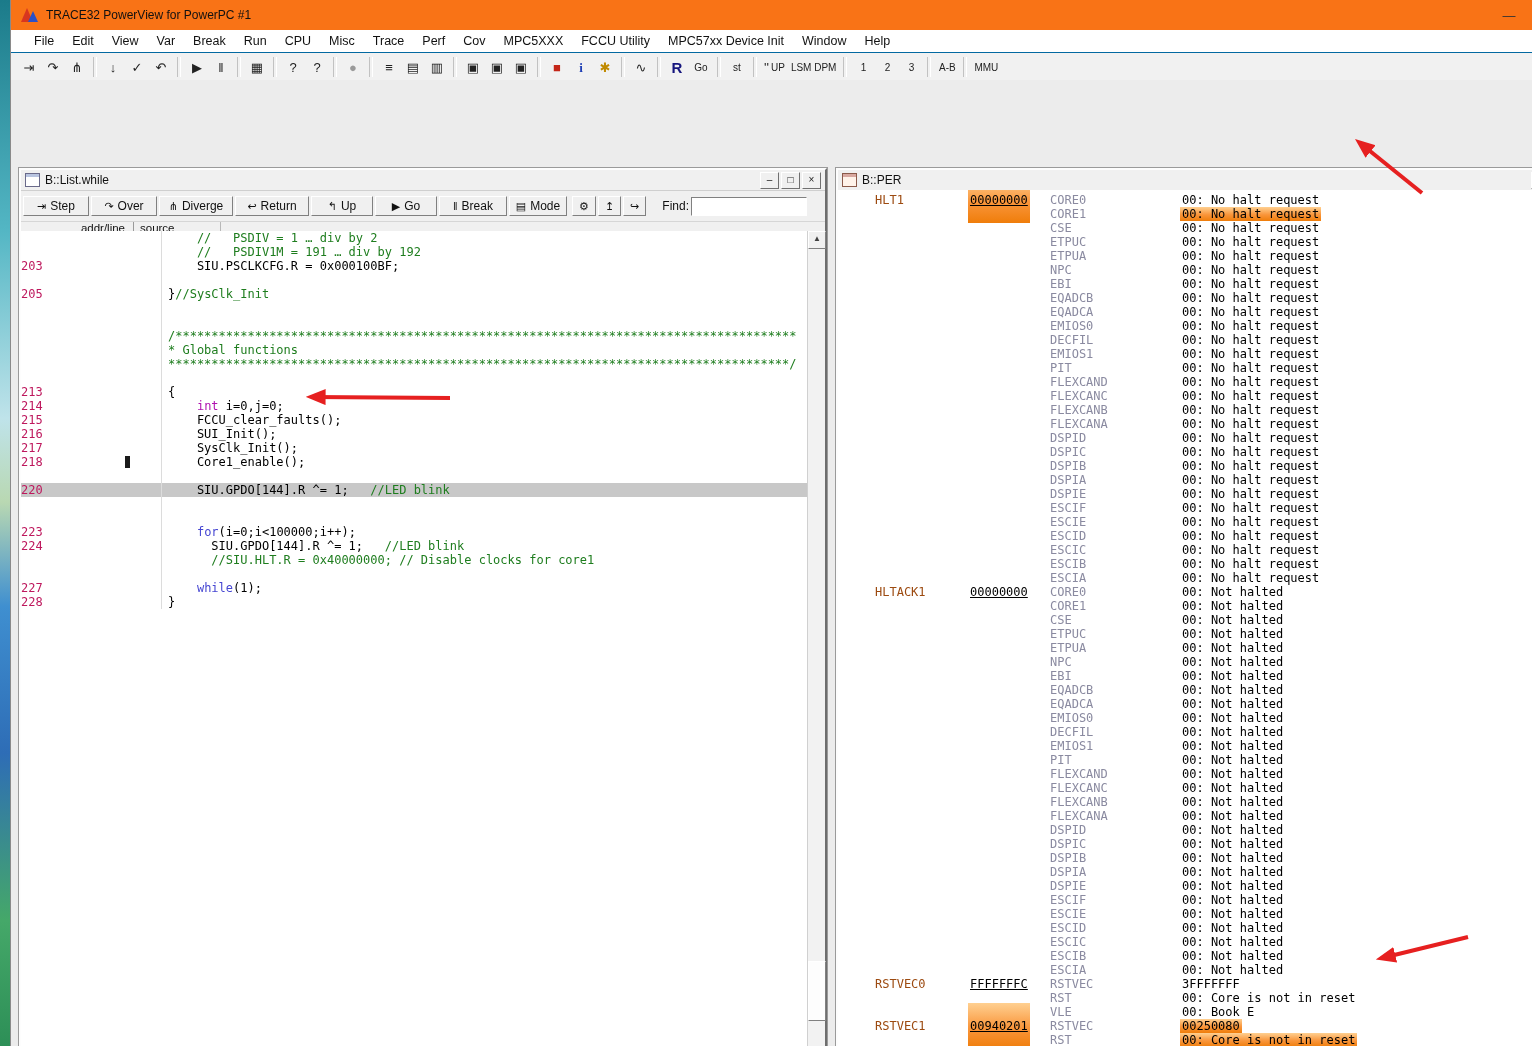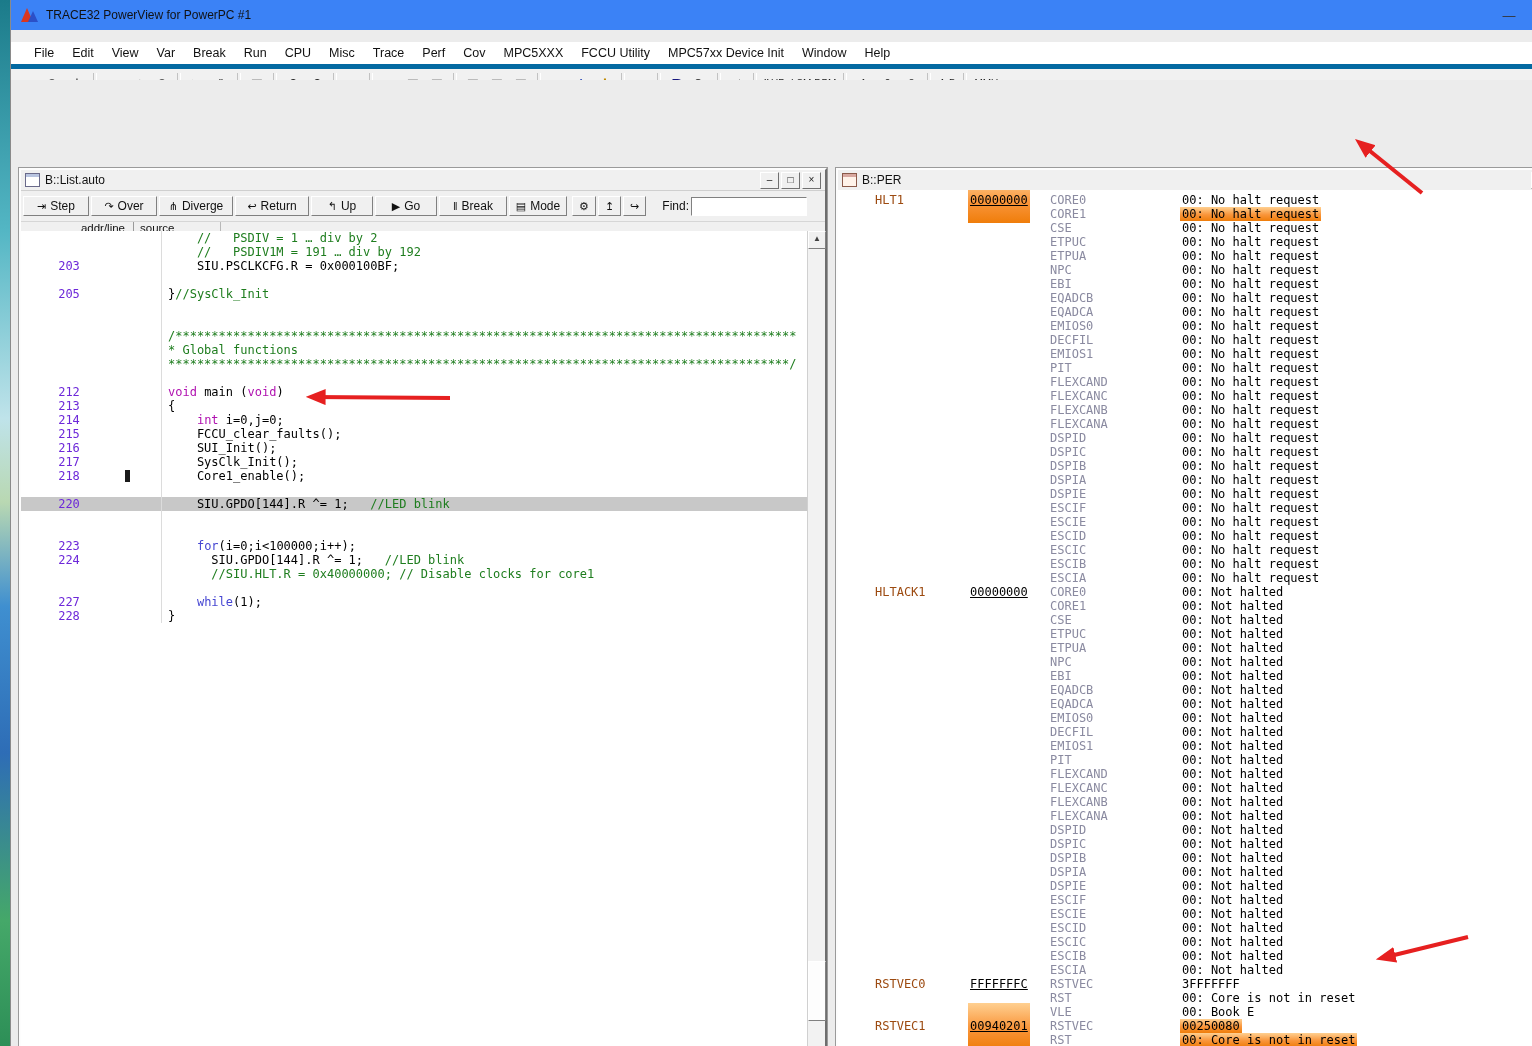--- a/index.html
+++ b/index.html
@@ -3,27 +3,27 @@
 <meta charset="utf-8">
 <style>
   html,body{margin:0;padding:0;}
   body{
     width:1532px;height:1046px;position:relative;overflow:hidden;
     font-family:"Liberation Sans",sans-serif;
     background:linear-gradient(180deg,#1b7b8a 0%,#53b6c4 22%,#bfe3ea 40%,#b9d8b2 48%,#3f8fd0 58%,#2e6db6 72%,#45a869 88%,#2d8f57 100%);
   }
   .app{position:absolute;left:10px;top:0;width:1522px;height:1046px;background:#ececec;border-left:1px solid #8a8a8a;}
   
-  .titlebar{height:30px;background:#3b82f6;display:flex;align-items:center;padding:0 10px;gap:8px;}
+  .titlebar{height:30px;background:#f97316;display:flex;align-items:center;padding:0 10px;gap:8px;}
   .apptitle{font-size:12px;color:#111;}
   .minbtn{margin-left:auto;font-size:13px;color:#333;width:28px;text-align:center;cursor:default;}
   .logo{position:relative;width:17px;height:14px;display:inline-block;}
   .lg1{position:absolute;left:0;bottom:0;width:0;height:0;border-left:6px solid transparent;border-right:6px solid transparent;border-bottom:14px solid #d8361f;}
   .lg2{position:absolute;left:7px;bottom:0;width:0;height:0;border-left:5px solid transparent;border-right:5px solid transparent;border-bottom:11px solid #2b50c8;}
-  .menubar{height:22px;background:#ffffff;display:flex;align-items:center;padding:0 14px;gap:0;border-bottom:5px solid #0369a1;margin-top:12px;}
+  .menubar{height:22px;background:#ffffff;display:flex;align-items:center;padding:0 14px;gap:0;border-bottom:1px solid #0369a1;}
   .menu-item{font-size:12.5px;color:#111;padding:2px 9px;cursor:default;}
   .toolbar{height:28px;background:#f1f1f1;display:flex;align-items:center;padding:0 6px;border-bottom:1px solid #d6d6d6;}
   .tb-btn{height:24px;min-width:24px;border:none;background:transparent;display:inline-flex;align-items:center;justify-content:center;gap:2px;padding:0 3px;font-family:"Liberation Sans",sans-serif;}
   .tb-glyph{font-size:13px;color:#222;line-height:1;}
   .tb-label{font-size:10px;color:#222;}
   .c-red{color:#c42618;}
   .c-blue{color:#1f3fb5;font-weight:bold;font-family:"Liberation Serif",serif;}
   .c-gold{color:#c08a00;}
   .c-gray{color:#9a9a9a;}
   .c-reg{color:#15157d;font-weight:bold;font-size:15px;}
@@ -45,21 +45,21 @@
   .lbtn-small{min-width:23px;}
   .findlbl{font-size:12px;color:#111;margin-left:14px;}
   .find-input{width:108px;height:17px;border:1px solid;border-color:#808080 #ffffff #ffffff #808080;background:#ffffff;font-size:12px;padding:0 3px;}
   .lheader{height:15px;background:#f0f0f0;border-bottom:4px solid #14b8a6;display:flex;font-size:11.5px;color:#111;}
   .lheader .h1{width:104px;text-align:right;padding-right:8px;border-right:1px solid #9a9a9a;}
   .lheader .h2{width:80px;padding-left:6px;border-right:1px solid #b8b8b8;}
   .srcarea{position:absolute;left:0;top:61px;right:17px;bottom:0;background:#ffffff;overflow:hidden;
     font-family:"DejaVu Sans Mono",monospace;font-size:12px;}
   .srcline{height:14px;line-height:14px;display:flex;white-space:pre;gap:36px;}
   .srcline.cur{background:#c8c8c8;}
-  .lnum{flex:0 0 auto;width:96px;text-align:center;padding-right:8px;color:#6d28d9;position:relative;}
+  .lnum{flex:0 0 auto;width:96px;text-align:left;padding-right:8px;color:#be185d;position:relative;}
   .caret{position:absolute;right:-5px;top:1px;width:5px;height:12px;background:#1a1a1a;}
   .codeseg{border-left:1px solid #dcdcdc;padding-left:6px;flex:1;}
   .txt{color:#000000;}
   .com{color:#1e7d1e;}
   .kwt{color:#b012b0;}
   .kwc{color:#4646d2;}
   
   .vscroll{position:absolute;top:61px;right:0;bottom:0;width:17px;background:#f2f2f2;border-left:1px solid #d0d0d0;}
   .sbtn{position:absolute;left:0;width:16px;height:16px;background:#f0f0f0;border:1px solid;border-color:#ffffff #808080 #808080 #ffffff;font-size:8px;color:#404040;text-align:center;line-height:14px;}
   .sbtn.up{top:0;}
@@ -222,21 +222,21 @@
       <button class="tb-btn">
         <span class="tb-label">MMU</span>
       </button>
     </div>
 
   <div class="mdi">
 
     <div class="t32win listwin">
       <div class="ctitle">
         <span class="wicon"></span>
-        <span class="ctitle-text">B::List.auto</span>
+        <span class="ctitle-text">B::List.while</span>
         <span class="cbtns">
           <span class="cbtn">–</span>
           <span class="cbtn">□</span>
           <span class="cbtn">×</span>
         </span>
       </div>
       <div class="lbar">
         <span id="listbtns" style="display:inline-flex;gap:2px;">
             <button class="lbtn" style="width: 66px;">
               <span class="bg">⇥</span>
@@ -294,21 +294,20 @@
           <div class="srcline"><span class="lnum"></span><span class="codeseg"><span class="com">    //   PSDIV1M = 191 … div by 192</span></span></div>
           <div class="srcline"><span class="lnum">203</span><span class="codeseg"><span class="txt">    SIU.PSCLKCFG.R = 0x000100BF;</span></span></div>
           <div class="srcline"><span class="lnum"></span><span class="codeseg"></span></div>
           <div class="srcline"><span class="lnum">205</span><span class="codeseg"><span class="txt">}</span><span class="com">//SysClk_Init</span></span></div>
           <div class="srcline"><span class="lnum"></span><span class="codeseg"></span></div>
           <div class="srcline"><span class="lnum"></span><span class="codeseg"></span></div>
           <div class="srcline"><span class="lnum"></span><span class="codeseg"><span class="com">/**************************************************************************************</span></span></div>
           <div class="srcline"><span class="lnum"></span><span class="codeseg"><span class="com">* Global functions</span></span></div>
           <div class="srcline"><span class="lnum"></span><span class="codeseg"><span class="com">**************************************************************************************/</span></span></div>
           <div class="srcline"><span class="lnum"></span><span class="codeseg"></span></div>
-          <div class="srcline"><span class="lnum">212</span><span class="codeseg"><span class="kwt">void</span><span class="txt"> main (</span><span class="kwt">void</span><span class="txt">)</span></span></div>
           <div class="srcline"><span class="lnum">213</span><span class="codeseg"><span class="txt">{</span></span></div>
           <div class="srcline"><span class="lnum">214</span><span class="codeseg"><span class="txt">    </span><span class="kwt">int</span><span class="txt"> i=0,j=0;</span></span></div>
           <div class="srcline"><span class="lnum">215</span><span class="codeseg"><span class="txt">    FCCU_clear_faults();</span></span></div>
           <div class="srcline"><span class="lnum">216</span><span class="codeseg"><span class="txt">    SUI_Init();</span></span></div>
           <div class="srcline"><span class="lnum">217</span><span class="codeseg"><span class="txt">    SysClk_Init();</span></span></div>
           <div class="srcline"><span class="lnum">218<span class="caret"></span></span><span class="codeseg"><span class="txt">    Core1_enable();</span></span></div>
           <div class="srcline"><span class="lnum"></span><span class="codeseg"></span></div>
           <div class="srcline cur"><span class="lnum">220</span><span class="codeseg"><span class="txt">    SIU.GPDO[144].R ^= 1;   </span><span class="com">//LED blink</span></span></div>
           <div class="srcline"><span class="lnum"></span><span class="codeseg"></span></div>
           <div class="srcline"><span class="lnum"></span><span class="codeseg"></span></div>

